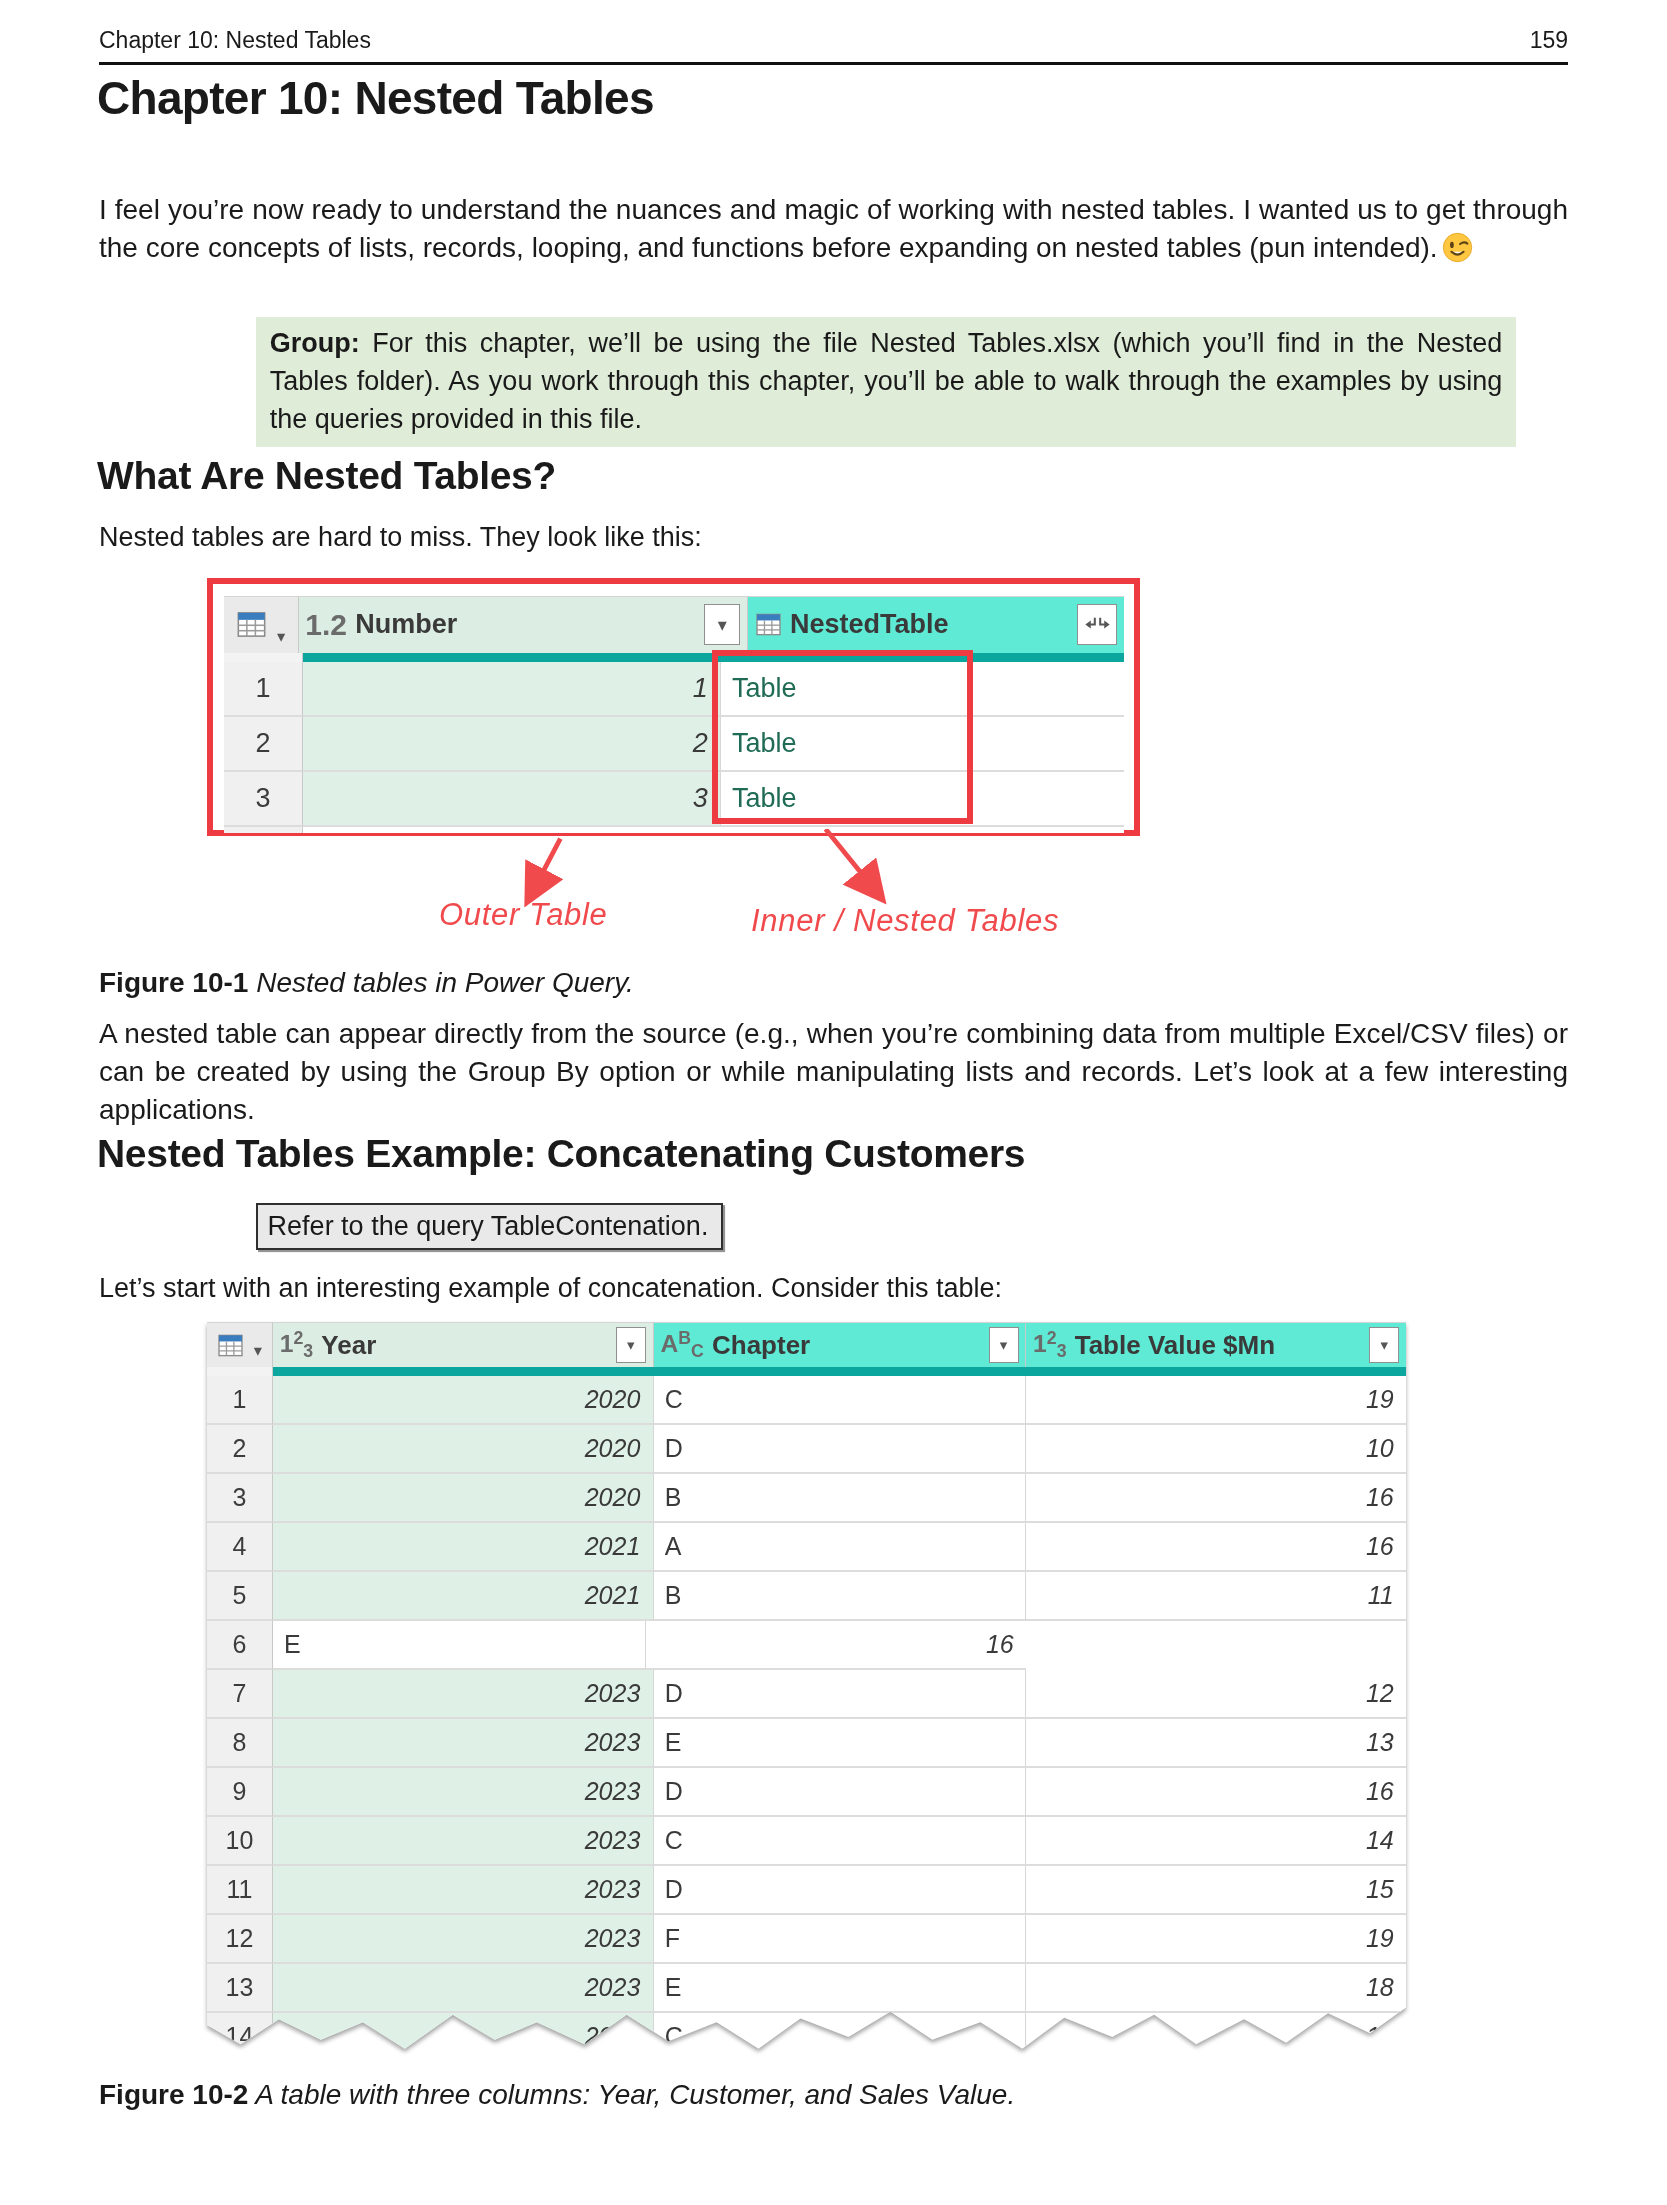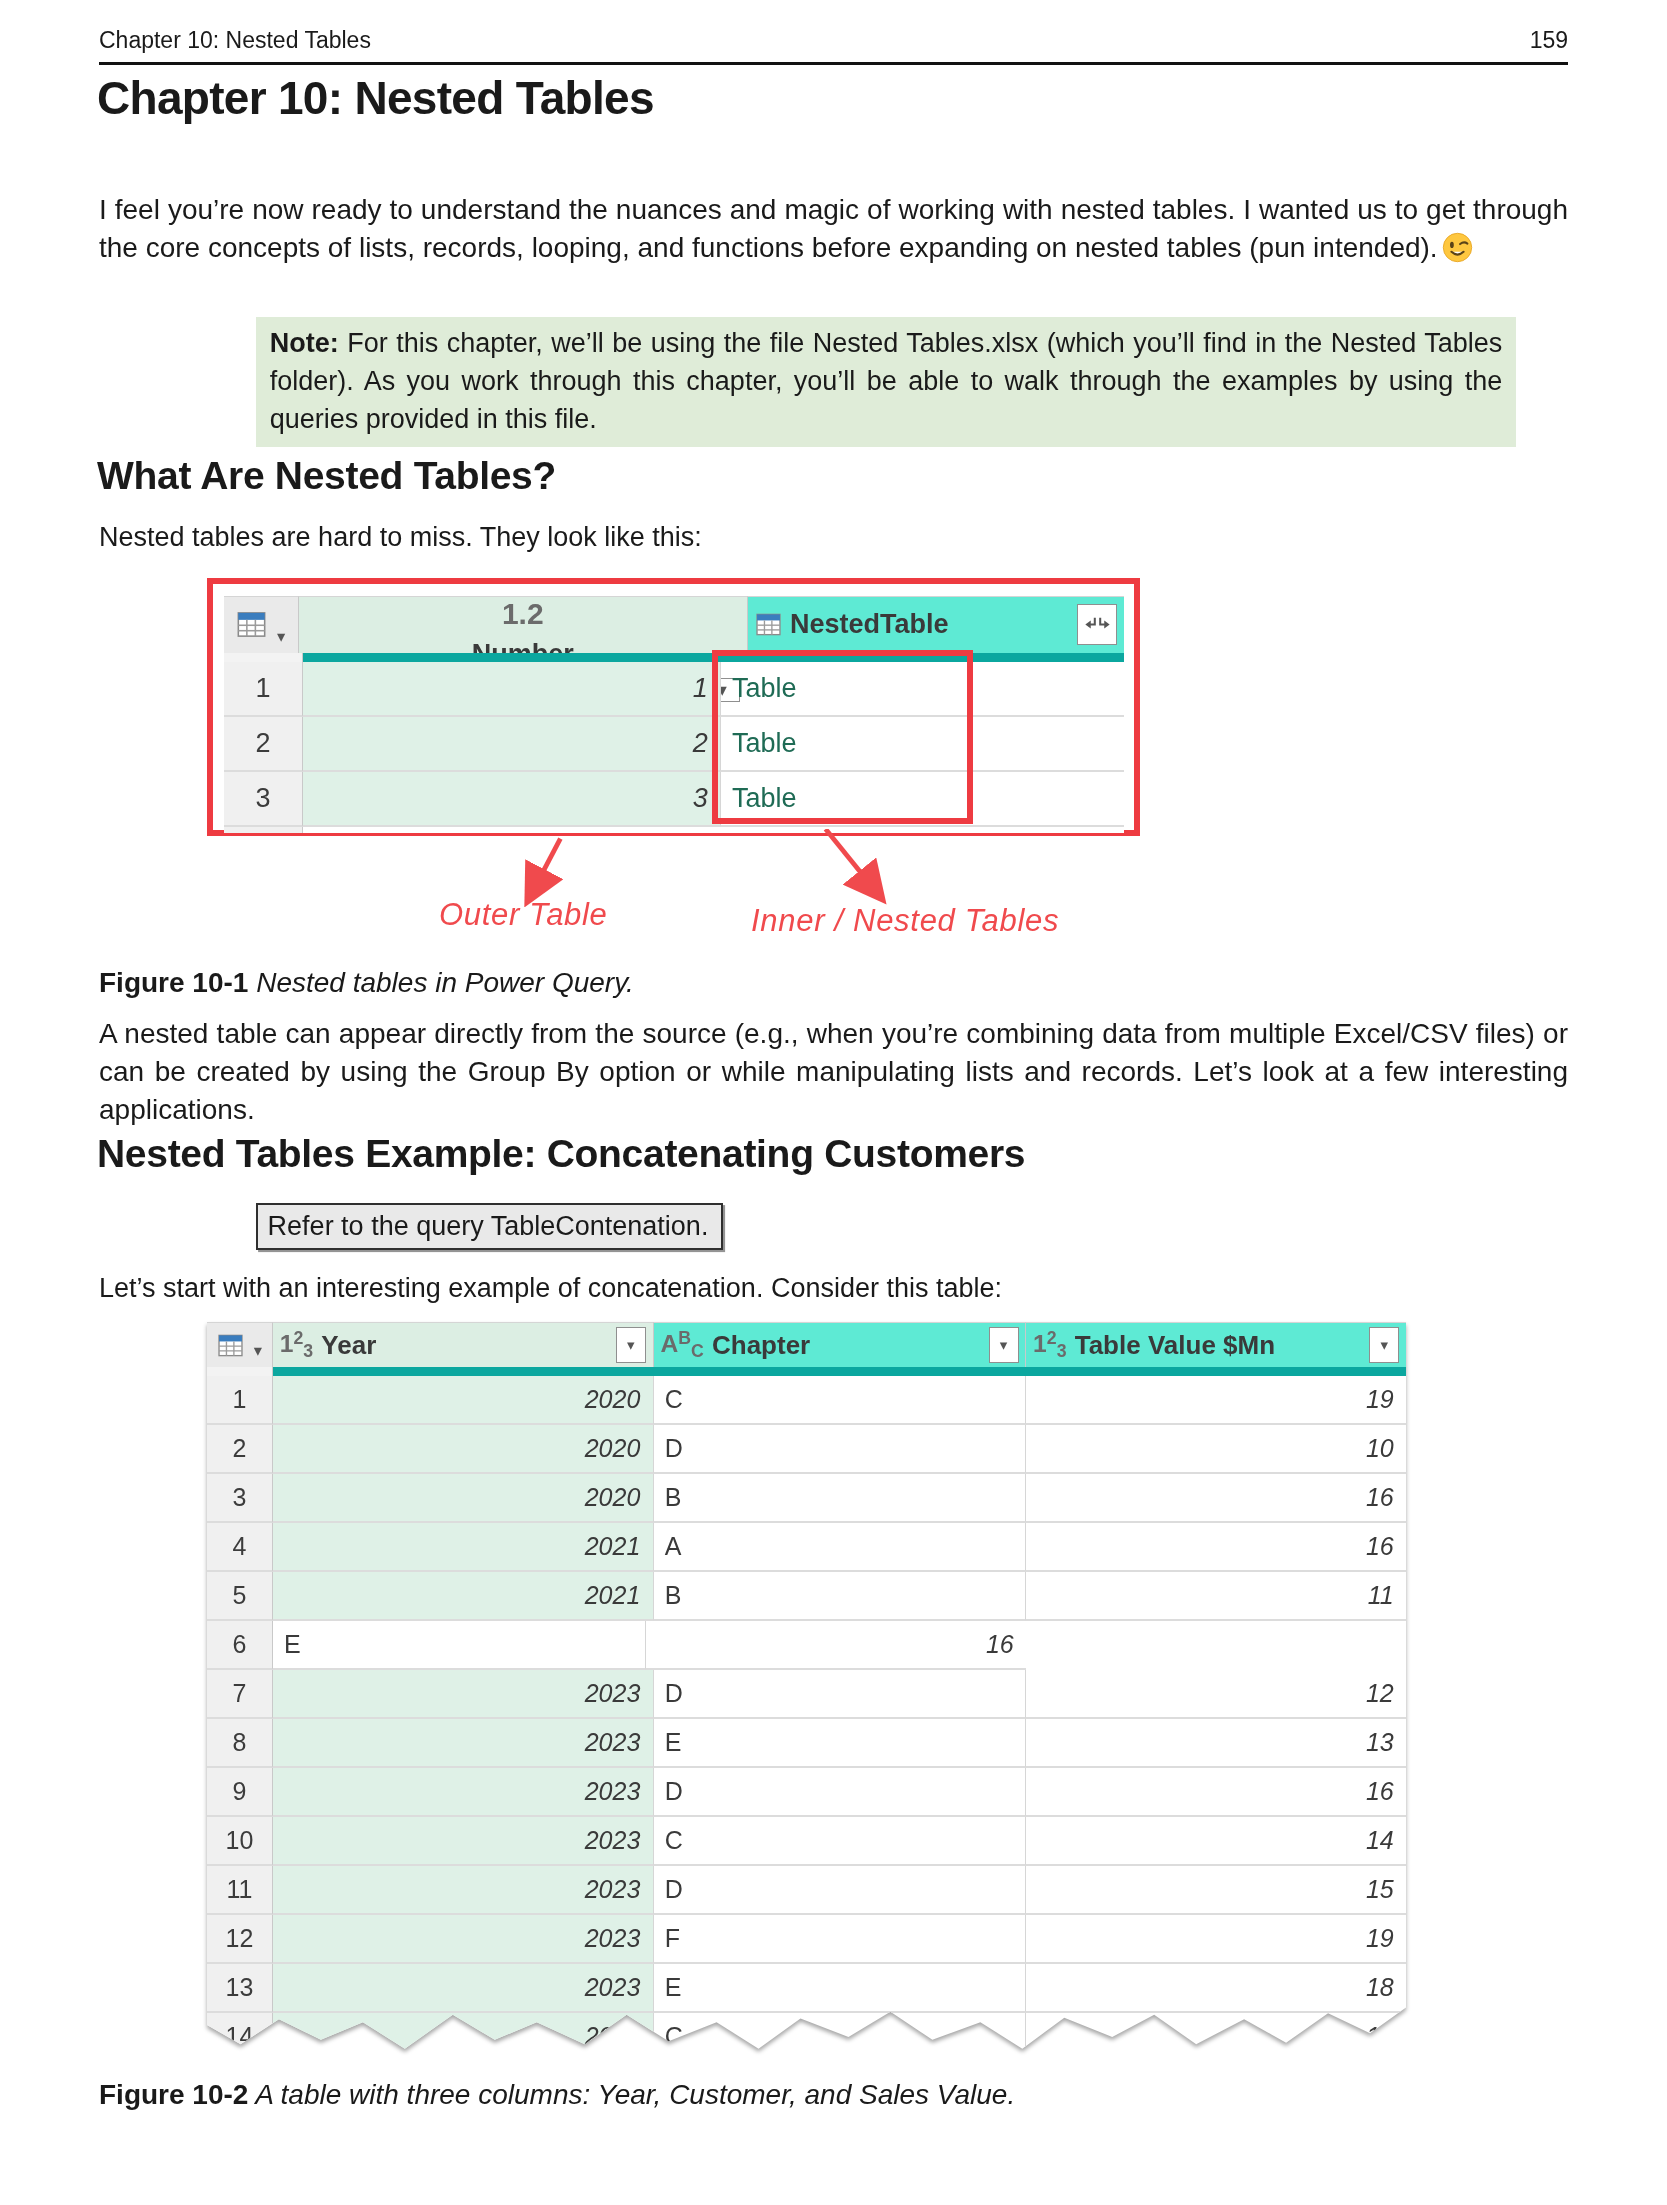--- a/index.html
+++ b/index.html
@@ -75,42 +75,42 @@
 <div class="abs body-par" style="left:99px;top:191px;">
   <span>I feel you’re now ready to understand the nuances and magic of working with nested tables. I wanted us to get through the core concepts of lists, records, looping, and functions before expanding on nested tables (pun intended).</span><svg class="emoji-svg" viewBox="0 0 36 36">
     <circle cx="18" cy="18" r="16.5" fill="#fec73f" stroke="#e7a422" stroke-width="1"></circle>
     <ellipse cx="11.5" cy="15" rx="2.2" ry="3.6" fill="#5b4317"></ellipse>
     <path d="M21 14 q4.5 -3.5 8.5 -0.5" stroke="#5b4317" stroke-width="2.4" fill="none" stroke-linecap="round"></path>
     <path d="M11 23 q7 6.5 14 0" stroke="#5b4317" stroke-width="2.4" fill="#fff" stroke-linecap="round"></path>
   </svg>
 </div>
 
 <div class="abs note-box">
-  <b>Note:</b><span> For this chapter, we’ll be using the file Nested Tables.xlsx (which you’ll find in the Nested Tables folder). As you work through this chapter, you’ll be able to walk through the examples by using the queries provided in this file.</span>
+  <b>Group:</b><span> For this chapter, we’ll be using the file Nested Tables.xlsx (which you’ll find in the Nested Tables folder). As you work through this chapter, you’ll be able to walk through the examples by using the queries provided in this file.</span>
 </div>
 
 <div class="abs h2" style="left:97px;top:454px;">What Are Nested Tables?</div>
 <div class="abs lead" style="left:99px;top:522px;">Nested tables are hard to miss. They look like this:</div>
 
 <div class="abs fig1">
   <div class="pq" style="left:11px;top:11.6px;width:900px;">
 
     <div class="pq-row" style="height:57px;">
       <div class="pq-hcell pq-corner" style="width:79px;">
         <svg class="icon-svg" width="31" height="31" viewBox="0 0 40 40">
           <rect x="3" y="5" width="34" height="30" fill="#fff" stroke="#8a8a8a" stroke-width="2"></rect>
           <rect x="3" y="5" width="34" height="9" fill="#3a7dbe"></rect>
           <line x1="3" y1="21" x2="37" y2="21" stroke="#9b9b9b" stroke-width="2"></line>
           <line x1="3" y1="28" x2="37" y2="28" stroke="#9b9b9b" stroke-width="2"></line>
           <line x1="14" y1="14" x2="14" y2="35" stroke="#9b9b9b" stroke-width="2"></line>
           <line x1="25" y1="14" x2="25" y2="35" stroke="#9b9b9b" stroke-width="2"></line>
         </svg>
         <span class="corner-caret">▾</span>
       </div>
-      <div class="pq-hcell sel-h" style="width:482px;flex-direction:column;">
+      <div class="pq-hcell sel-h" style="width:482px;">
         <span class="typeicon" style="font-size:30px;">1.2</span>
         <span class="pq-hlabel" style="font-size:27px;">Number</span>
         <span class="dd-btn" style="width:36px;height:41px;font-size:18px;">▾</span>
       </div>
       <div class="pq-hcell uns-h" style="width:403px;border-right:none;">
         <svg class="icon-svg" width="27" height="27" viewBox="0 0 40 40">
           <rect x="3" y="5" width="34" height="30" fill="#fff" stroke="#8a8a8a" stroke-width="2"></rect>
           <rect x="3" y="5" width="34" height="9" fill="#3a7dbe"></rect>
           <line x1="3" y1="21" x2="37" y2="21" stroke="#9b9b9b" stroke-width="2"></line>
           <line x1="3" y1="28" x2="37" y2="28" stroke="#9b9b9b" stroke-width="2"></line>

